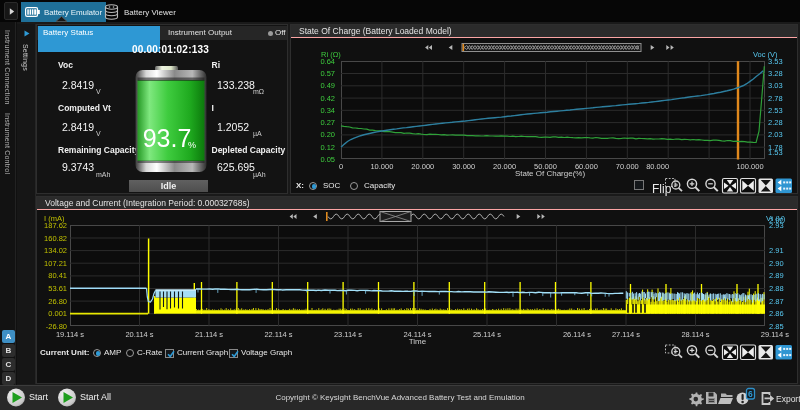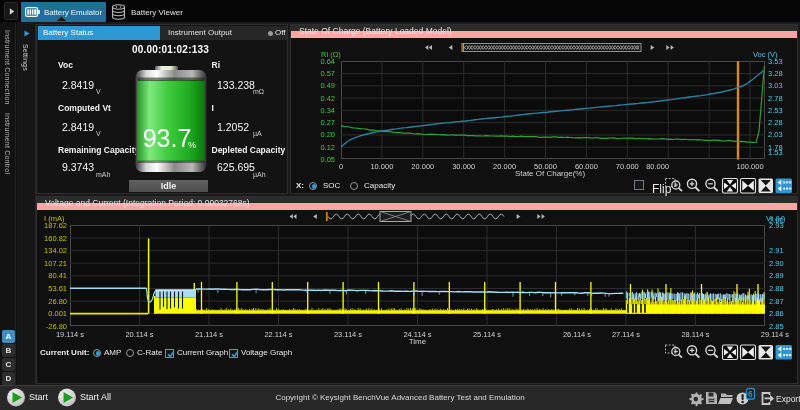--- a/index.html
+++ b/index.html
@@ -1,39 +1,39 @@
 <!DOCTYPE html>
 <html><head><meta charset="utf-8"><style>
 *{margin:0;padding:0;box-sizing:border-box}
 body{width:800px;height:410px;background:#101010;font-family:"Liberation Sans",sans-serif;overflow:hidden;position:relative}
 .abs{position:absolute}
 .tl{position:absolute;font-size:7.5px;line-height:9px}
 .g{color:#3ecc3e} .c{color:#58c8f0} .y{color:#c0c000} .w{color:#d0d0d0}
-.hdr{position:absolute;background:#2b2b2b;border-bottom:7px solid #fca5a5;color:#e4e4e4;font-size:8.5px;line-height:13px;padding-left:8px}
+.hdr{position:absolute;background:#2b2b2b;border-bottom:1px solid #fca5a5;color:#e4e4e4;font-size:8.5px;line-height:13px;padding-left:8px}
 .vtext{position:absolute;writing-mode:vertical-rl;color:#b0b0b0;font-size:7px;letter-spacing:0.2px;white-space:nowrap}
 svg.abs{position:absolute;overflow:visible}
 </style></head><body>
 
 <div class="abs" style="left:0;top:0;width:800px;height:22px;background:#060606"></div>
 <div class="abs" style="left:4px;top:2px;width:14px;height:18px;background:#161616;border:1px solid #2a2a2a;border-radius:2px"></div>
 <svg class="abs" style="left:9px;top:8px" width="6" height="7">
     <path d="M0.8 0.3 L5.2 3.5 L0.8 6.7 Z" fill="#d8d8d8"></path>
   </svg>
 <div class="abs" style="left:21px;top:2px;width:85px;height:20px;background:#1f7099;display:flex;align-items:center;padding-left:4px;color:#e6f2f8;font-size:8px;letter-spacing:-0.1px;white-space:nowrap"><svg width="15" height="10" viewBox="0 0 15 10" style="margin:0 4px 0 0">
       <rect x="0.6" y="0.6" width="12" height="8.8" rx="1.6" fill="none" stroke="#fff" stroke-width="1.2"></rect>
       <path d="M13 3 h1.8 v4 H13 z" fill="#fff"></path>
       <rect x="2.3" y="2.3" width="1.5" height="5.4" fill="#fff"></rect>
       <rect x="4.6" y="2.3" width="1.5" height="5.4" fill="#fff"></rect>
       <rect x="6.9" y="2.3" width="1.5" height="5.4" fill="#fff"></rect>
       <rect x="9.2" y="2.3" width="2.2" height="5.4" fill="#fff"></rect>
     </svg>Battery Emulator</div>
 <svg class="abs" style="left:0;top:0" width="800" height="26">
     <path d="M56 21.5 L61.5 16.5 L67 21.5 Z" fill="#181818" stroke="#555" stroke-width="0.8"></path>
   </svg>
-<div class="abs" style="left:107px;top:2px;width:85px;height:20px;display:flex;align-items:center;padding-left:4px;color:#e0e0e0;font-size:8px;white-space:nowrap"><svg width="15" height="16" viewBox="0 0 15 16" style="margin:0 5px 0 0">
+<div class="abs" style="left:100px;top:2px;width:85px;height:20px;display:flex;align-items:center;padding-left:4px;color:#e0e0e0;font-size:8px;white-space:nowrap"><svg width="15" height="16" viewBox="0 0 15 16" style="margin:0 5px 0 0">
       <g stroke="#b8b8b8" stroke-width="1.1" fill="none">
         <ellipse cx="7.5" cy="3" rx="6" ry="2.2"></ellipse>
         <path d="M1.5 3 v10 a6 2.2 0 0 0 12 0 V3"></path>
         <path d="M1.5 6.3 a6 2.2 0 0 0 12 0"></path>
         <path d="M1.5 9.6 a6 2.2 0 0 0 12 0"></path>
       </g>
       <circle cx="5.5" cy="3" r="0.8" fill="#b8b8b8"></circle>
       <circle cx="9.5" cy="3" r="0.8" fill="#b8b8b8"></circle>
     </svg>Battery Viewer</div>
 
@@ -48,21 +48,21 @@
 <div class="abs" style="left:17px;top:22px;width:783px;height:363px;background:#1a1a1a"></div>
 
 <div class="abs" style="left:17px;top:24px;width:19px;height:360px;background:#161616;border-right:1px solid #262626"></div>
 <svg class="abs" style="left:24px;top:30px" width="6" height="7">
     <path d="M0.5 0.5 L5.5 3.5 L0.5 6.5 Z" fill="#2e9ad6"></path>
   </svg>
 <div class="vtext" style="left:22px;top:44px;color:#c8c8c8">Settings</div>
 
 <div class="abs" style="left:36px;top:24px;width:252px;height:170px;background:#131313;border:1px solid #2e2e2e"></div>
 <div class="abs" style="left:37px;top:26px;width:250px;height:14px;background:#262626"></div>
-<div class="abs" style="left:38px;top:26px;width:122px;height:14px;background:#2e98d4;color:#fff;font-size:8px;line-height:14px;padding-left:5px">Battery Status</div>
+<div class="abs" style="left:38px;top:26px;width:122px;height:26px;background:#2e98d4;color:#fff;font-size:8px;line-height:14px;padding-left:5px">Battery Status</div>
 <div class="abs" style="left:168px;top:26px;color:#e0e0e0;font-size:8px;line-height:14px">Instrument Output</div>
 <div class="abs" style="left:268px;top:31px;width:5px;height:5px;border-radius:50%;background:#9a9a9a"></div>
 <div class="abs" style="left:275px;top:27px;color:#e8e8e8;font-size:8px;line-height:12px">Off</div>
 <div class="abs" style="left:132px;top:43.5px;color:#fff;font-size:10px;font-weight:bold;letter-spacing:0.2px">00.00:01:02:133</div>
 
 <div class="abs" style="left:58px;top:60px;color:#f0f0f0;font-size:8.5px;font-weight:bold">Voc</div>
 <div class="abs" style="left:62px;top:78.5px;color:#f4f4f4;font-size:10.5px">2.8419</div>
 <div class="abs" style="left:96px;top:87.5px;color:#cfcfcf;font-size:7px">V</div>
 <div class="abs" style="left:58px;top:102.5px;color:#f0f0f0;font-size:8.5px;font-weight:bold">Computed Vt</div>
 <div class="abs" style="left:62px;top:120.5px;color:#f4f4f4;font-size:10.5px">2.8419</div>

